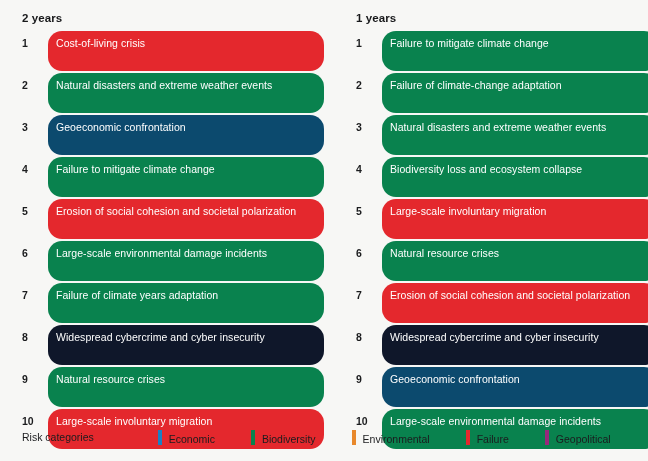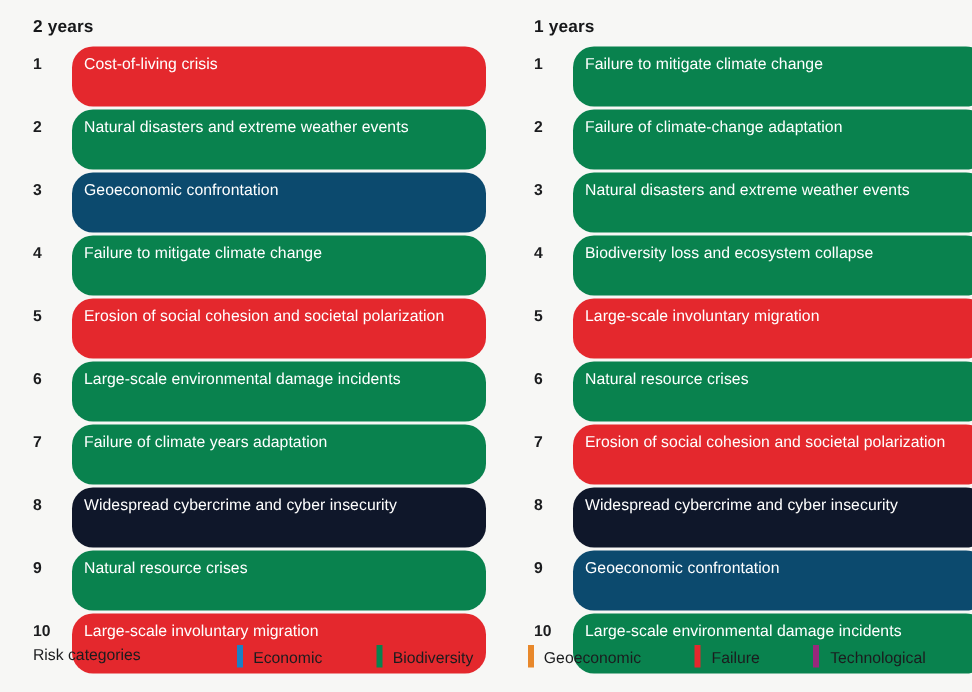--- a/index.html
+++ b/index.html
@@ -256,25 +256,25 @@
   <div class="legend-item">
         <span class="legend-swatch" style="background: rgb(26, 128, 196);"></span>
         <span class="legend-label">Economic</span>
       </div>
       <div class="legend-item">
         <span class="legend-swatch" style="background: rgb(9, 130, 78);"></span>
         <span class="legend-label">Biodiversity</span>
       </div>
       <div class="legend-item">
         <span class="legend-swatch" style="background: rgb(232, 136, 43);"></span>
-        <span class="legend-label">Geoeconomic</span>
+        <span class="legend-label">Environmental</span>
       </div>
       <div class="legend-item">
         <span class="legend-swatch" style="background: rgb(228, 40, 45);"></span>
         <span class="legend-label">Failure</span>
       </div>
       <div class="legend-item">
         <span class="legend-swatch" style="background: rgb(151, 41, 124);"></span>
-        <span class="legend-label">Technological</span>
+        <span class="legend-label">Geopolitical</span>
       </div>
     </div>
 
 </div>
 
 </body></html>

